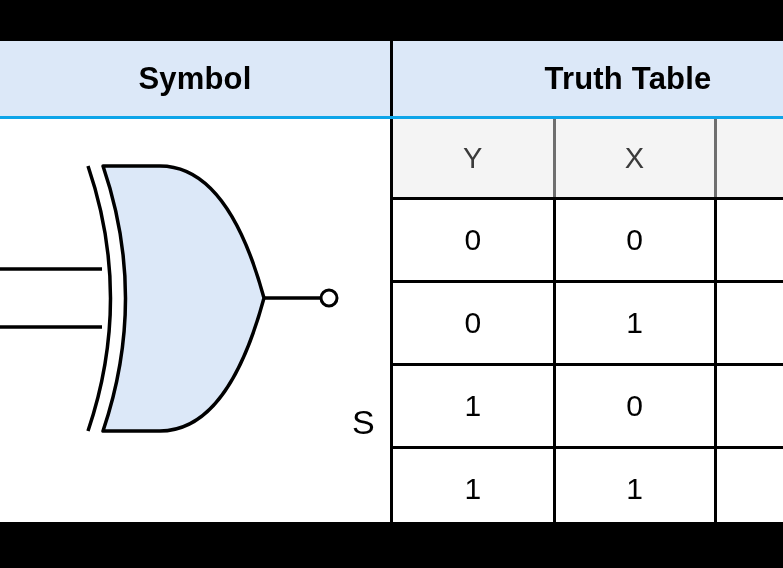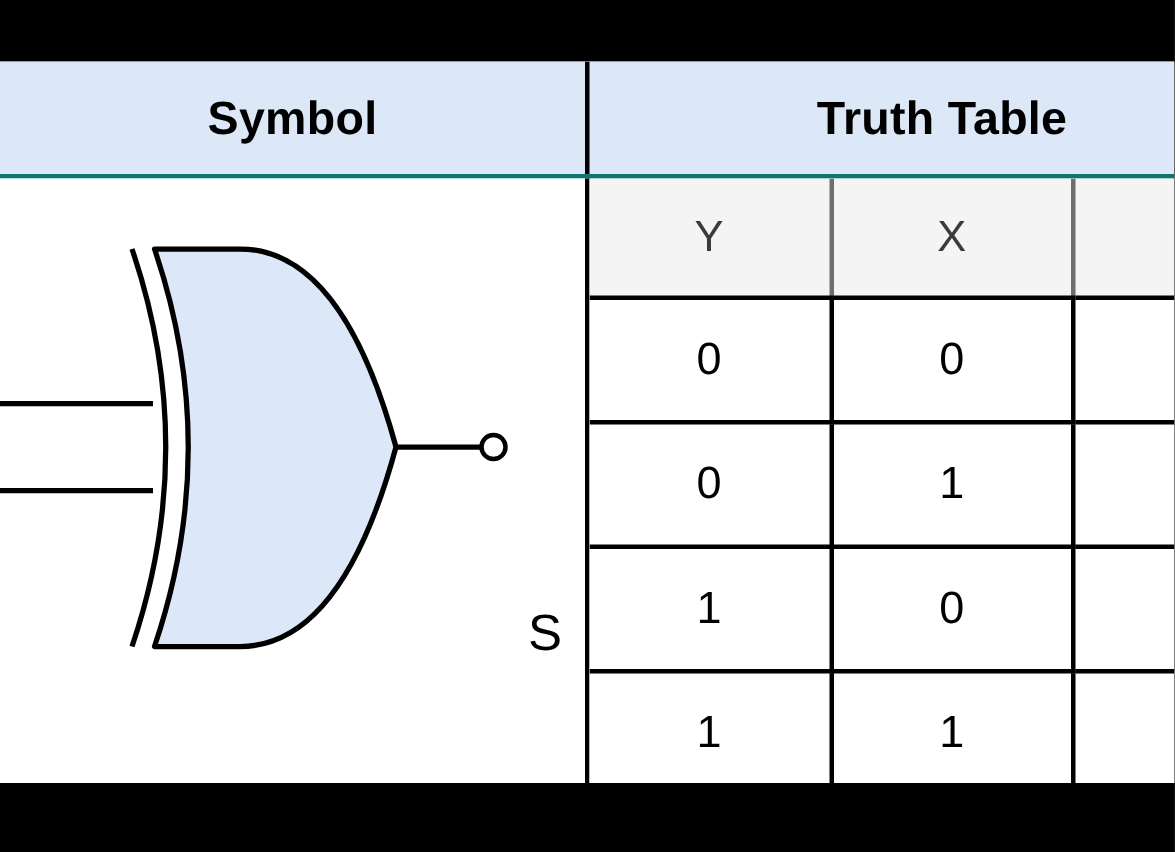--- a/index.html
+++ b/index.html
@@ -45,21 +45,21 @@
   }
 
   
   #header-band {
     position: absolute;
     left: 0;
     top: 0;
     width: 783px;
     height: 78px;
     background: #dce8f8;
-    border-bottom: 3px solid #0f766e;
+    border-bottom: 3px solid #0ea5e9;
     box-sizing: border-box;
   }
   .header-cell {
     position: absolute;
     top: 0;
     height: 75px;
     display: flex;
     align-items: center;
     justify-content: center;
     font-size: 31px;

